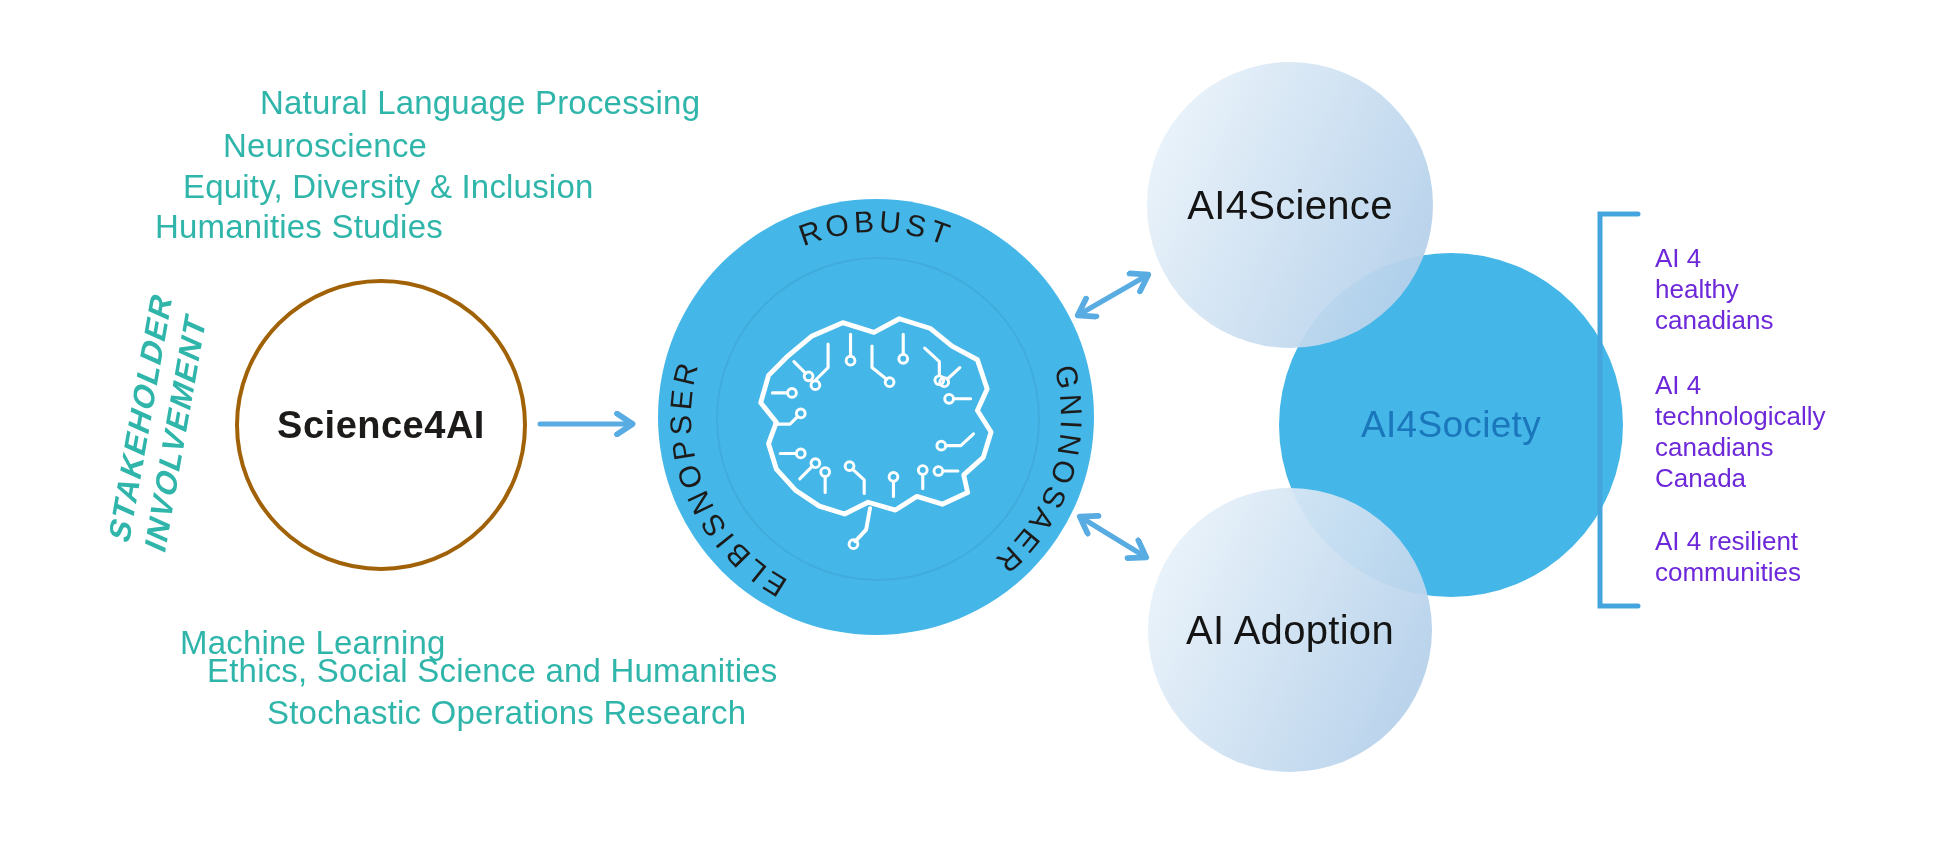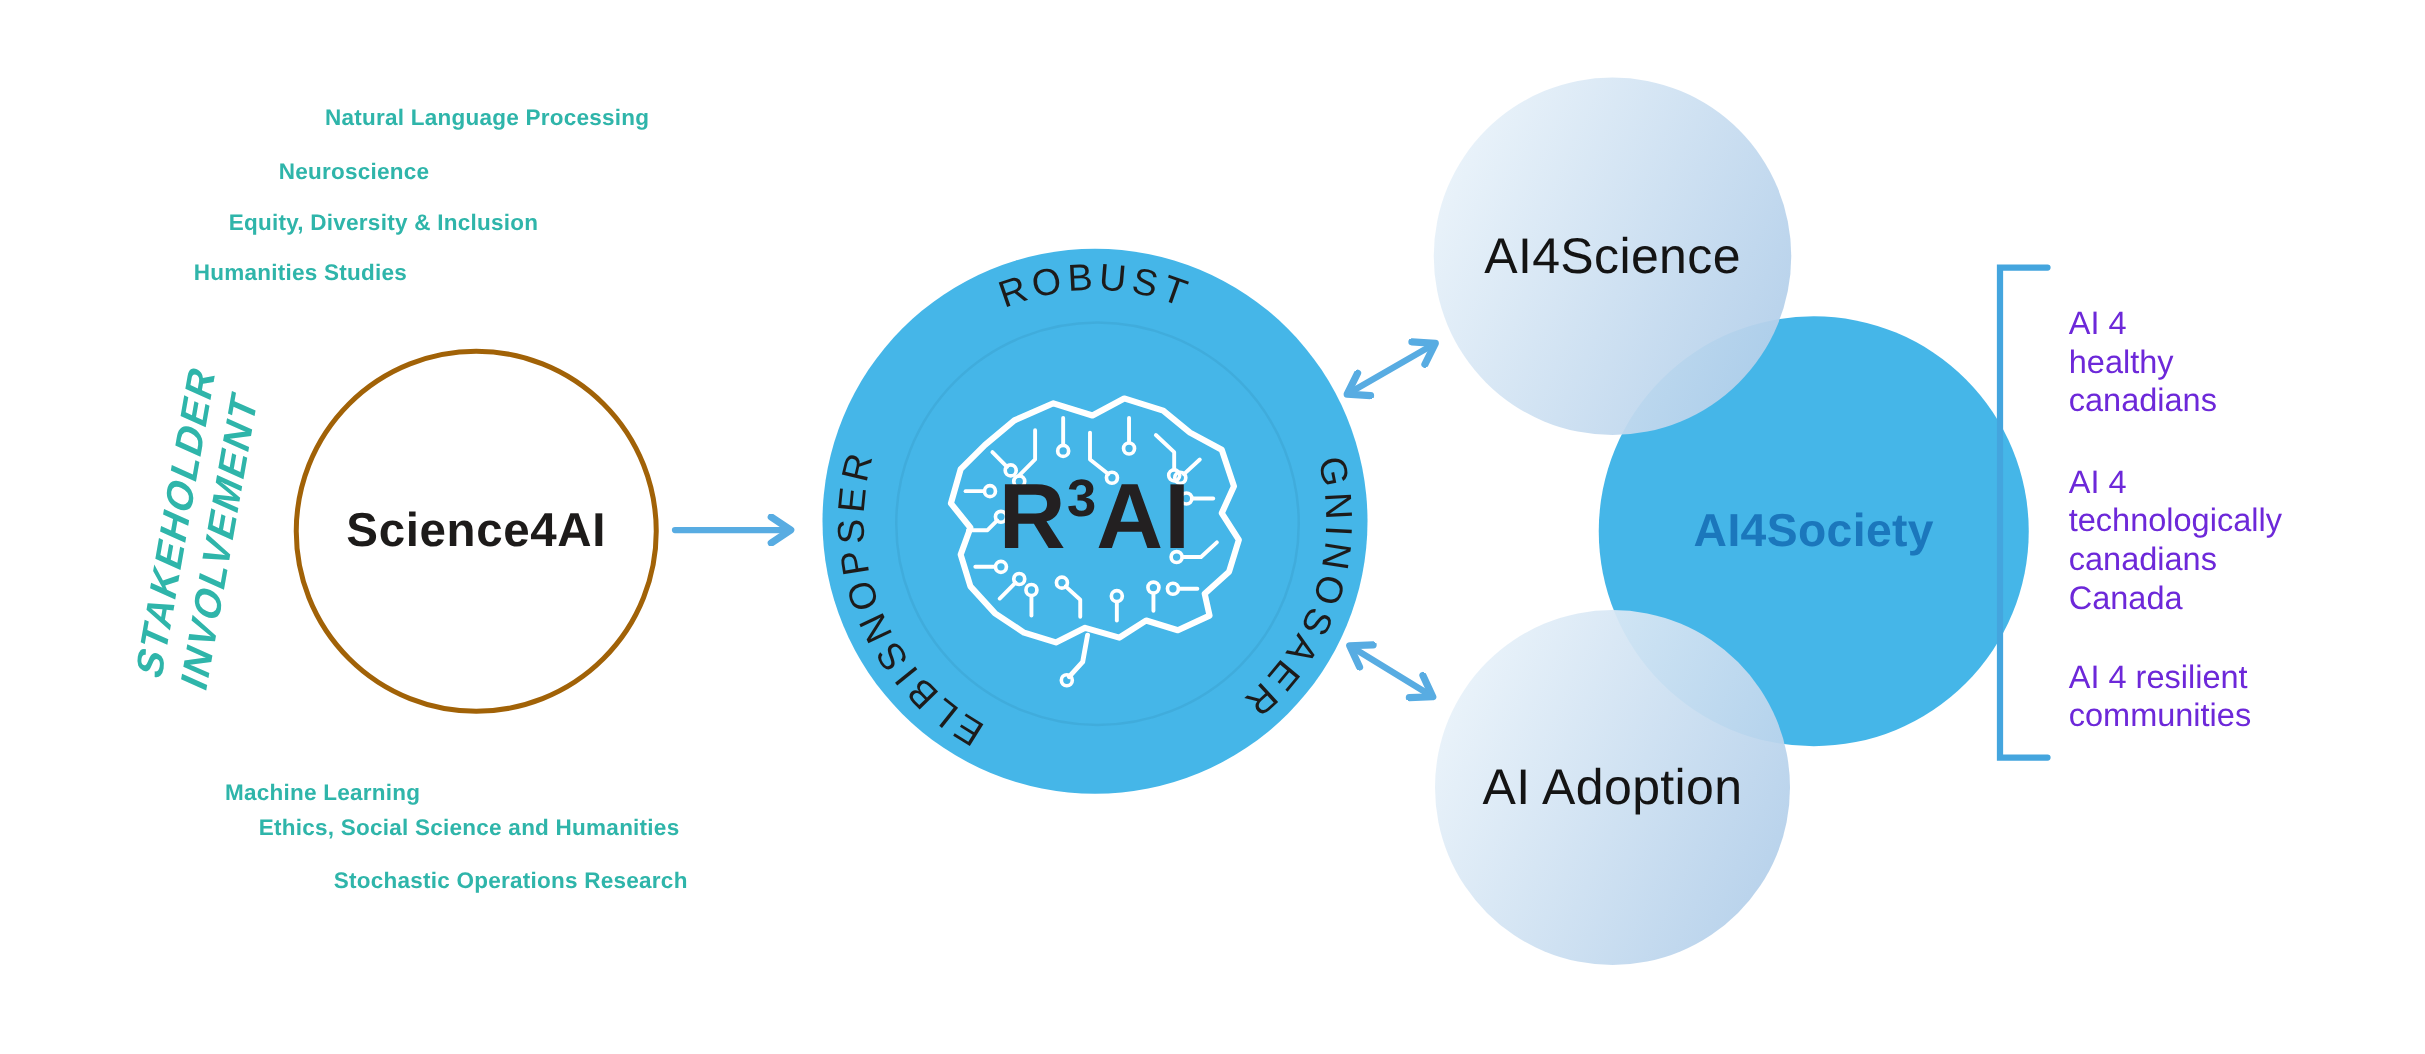--- a/index.html
+++ b/index.html
@@ -5,21 +5,21 @@
   html,body{margin:0;padding:0;}
   body{
     width:1940px;height:843px;position:relative;overflow:hidden;
     background:#ffffff;
     font-family:"Liberation Sans", sans-serif;
   }
   .abs{position:absolute;}
   
   .teal-line{
     position:absolute;white-space:nowrap;
-    color:#2FB5AA;font-weight:bold;font-size:18px;letter-spacing:.2px;
+    color:#2FB5AA;font-weight:normal;font-size:33px;letter-spacing:.2px;
   }
   
   #stakeholder{
     position:absolute;left:158px;top:425px;
     transform:translate(-50%,-50%) rotate(-80deg) skewX(-14deg);
     color:#2FB5AA;font-weight:bold;font-size:31px;line-height:37px;
     letter-spacing:1.5px;text-align:center;white-space:nowrap;
   }
   
   .circle{position:absolute;border-radius:50%;display:flex;align-items:center;justify-content:center;}
@@ -46,21 +46,21 @@
     font-size:42px;position:relative;top:-26px;letter-spacing:0;
   }
   .light-circle{
     background:linear-gradient(115deg, rgba(234,243,250,.94) 8%, rgba(176,205,233,.94) 96%);
     z-index:4;
   }
   #ai4science-circle{left:1147px;top:62px;width:286px;height:286px;}
   #ai-adoption-circle{left:1148px;top:488px;width:284px;height:284px;text-align:right;}
   .light-circle .circle-label{font-size:40px;font-weight:normal;color:#141414;letter-spacing:.3px;}
   #ai4society-circle{left:1279px;top:253px;width:344px;height:344px;background:#45B6E8;z-index:3;}
-  #ai4society-label{font-size:37px;font-weight:bold;color:#1B77BC;letter-spacing:.3px;}
+  #ai4society-label{font-size:37px;font-weight:normal;color:#1B77BC;letter-spacing:.3px;}
   
   .goal-block{position:absolute;left:1655px;color:#6d28d9;font-size:26px;line-height:31px;white-space:nowrap;}
   #goal-block-0{top:243px;}
   #goal-block-1{top:370px;}
   #goal-block-2{top:526px;}
   
   #overlay-svg{position:absolute;left:0;top:0;width:1940px;height:843px;z-index:6;pointer-events:none;}
   svg text.ring-word{
     font-family:"Liberation Sans", sans-serif;
     font-size:30px;letter-spacing:4px;fill:#1D1B1A;
@@ -152,23 +152,20 @@
         <textPath href="#word-ring" startOffset="18.8%" text-anchor="middle">ELBISNOPSER</textPath>
       </text>
       <text class="ring-word">
         <textPath href="#word-ring" startOffset="50%" text-anchor="middle">ROBUST</textPath>
       </text>
       <text class="ring-word">
         <textPath href="#word-ring" startOffset="80%" text-anchor="middle">GNINOSAER</textPath>
       </text>
     </svg>
 
-    <div id="r3ai-logo">
-      <span>R</span><span class="exp">3</span><span>AI</span>
-    </div>
   </div>
 
   <div class="circle" id="ai4society-circle">
     <span id="ai4society-label">AI4Society</span>
   </div>
 
   <div class="circle light-circle" id="ai4science-circle">
     <span class="circle-label">AI4Science</span>
   </div>
 

